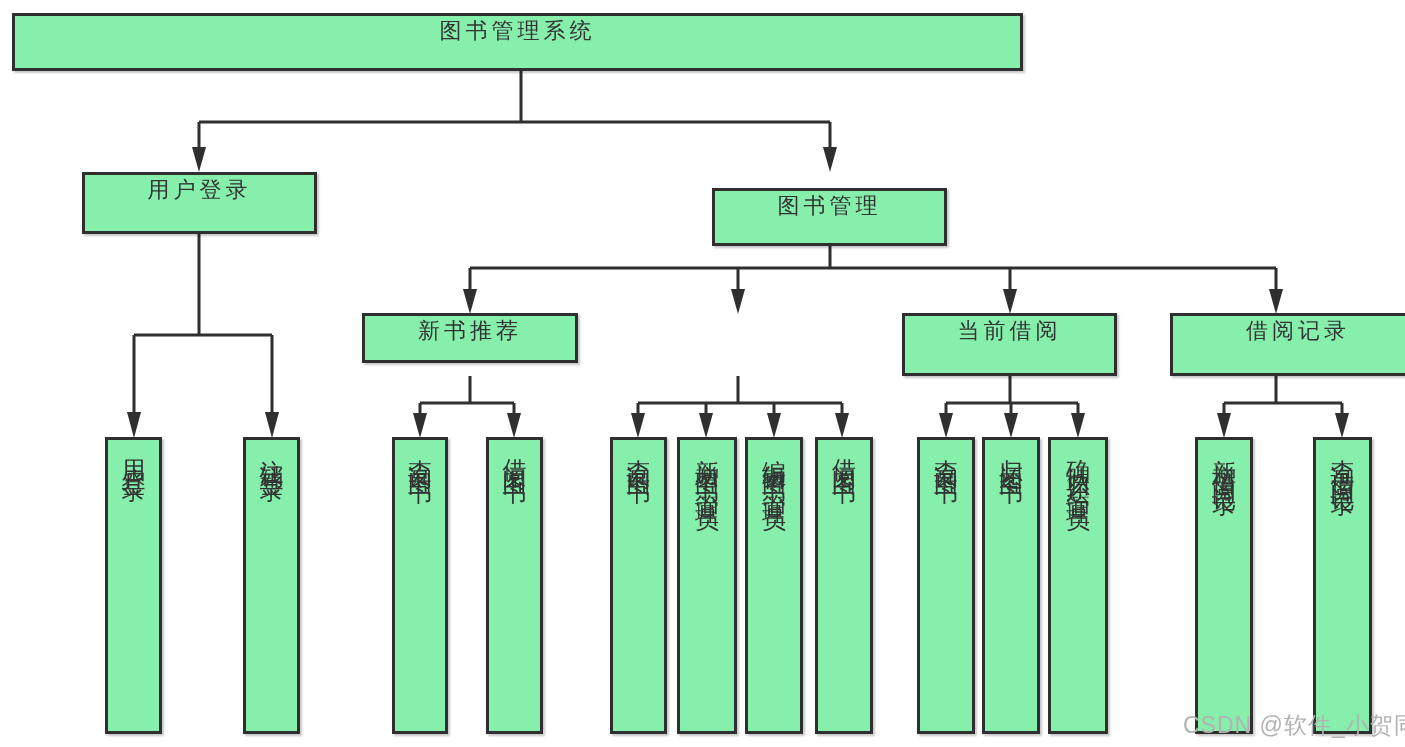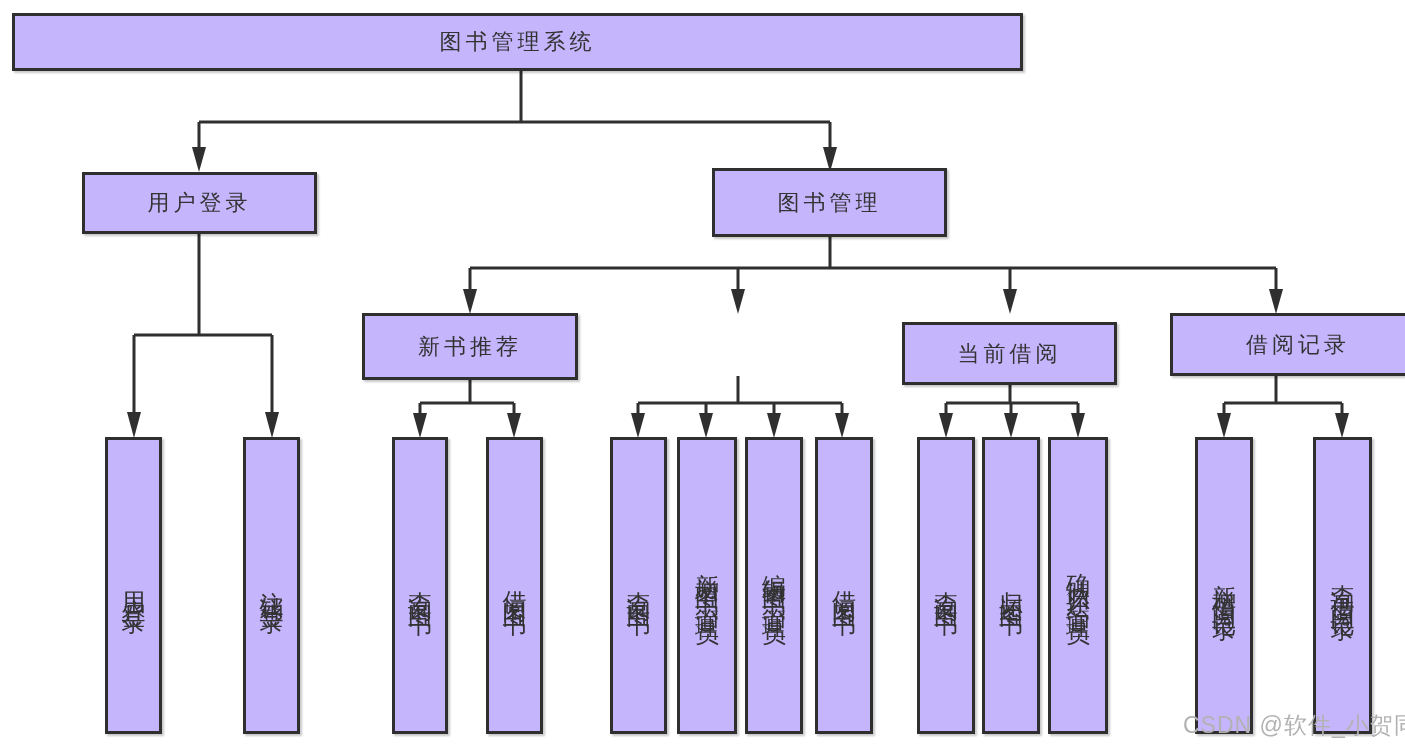--- a/index.html
+++ b/index.html
@@ -2,22 +2,22 @@
 <html><head>
 <meta charset="utf-8">
 <style>
   html,body { margin:0; padding:0; background:#ffffff; }
   .canvas {
     position:relative; width:1405px; height:747px; background:#ffffff;
     font-family:"Liberation Sans", sans-serif; color:#333333; overflow:hidden;
   }
   svg.connectors { position:absolute; left:0; top:0; width:1405px; height:747px; }
   .node {
-    position:absolute; background:#c4b5fd; border:3px solid #2f2f2f;
-    box-sizing:border-box; display:flex; align-items:center; justify-content:center;
+    position:absolute; background:#86efac; border:3px solid #2f2f2f;
+    box-sizing:border-box; display:flex; justify-content:center;
     box-shadow:2px 2px 2px rgba(0,0,0,0.22);
   }
   .node-h { font-size:22px; letter-spacing:4px; white-space:nowrap; }
   .node-v span {
     writing-mode:vertical-rl; text-orientation:mixed;
     font-size:24px; letter-spacing:7px; line-height:1;
   }
   .watermark {
     position:absolute; left:1183px; top:710px; z-index:5;
     font-size:23px; letter-spacing:1px; color:#b2b2b2; white-space:nowrap;
@@ -68,28 +68,28 @@
     </g>
   </svg>
 
   <div class="node node-h" style="left:12px;top:13px;width:1011px;height:58px">
     <span>图书管理系统</span>
   </div>
 
   <div class="node node-h" style="left:82px;top:172px;width:235px;height:62px">
     <span>用户登录</span>
   </div>
-  <div class="node node-h" style="left:712px;top:168px;width:235px;height:69px">
+  <div class="node node-h" style="left:712px;top:188px;width:235px;height:58px">
     <span>图书管理</span>
   </div>
 
-  <div class="node node-h" style="left:362px;top:313px;width:216px;height:67px">
+  <div class="node node-h" style="left:362px;top:313px;width:216px;height:50px">
     <span>新书推荐</span>
   </div>
-  <div class="node node-h" style="left:902px;top:322px;width:215px;height:63px">
+  <div class="node node-h" style="left:902px;top:313px;width:215px;height:63px">
     <span>当前借阅</span>
   </div>
   <div class="node node-h" style="left:1170px;top:313px;width:256px;height:63px">
     <span>借阅记录</span>
   </div>
 
   <div class="node node-v" style="left:105px;top:437px;width:57px;height:297px">
     <span>用户登录</span>
   </div>
   <div class="node node-v" style="left:243px;top:437px;width:57px;height:297px">

